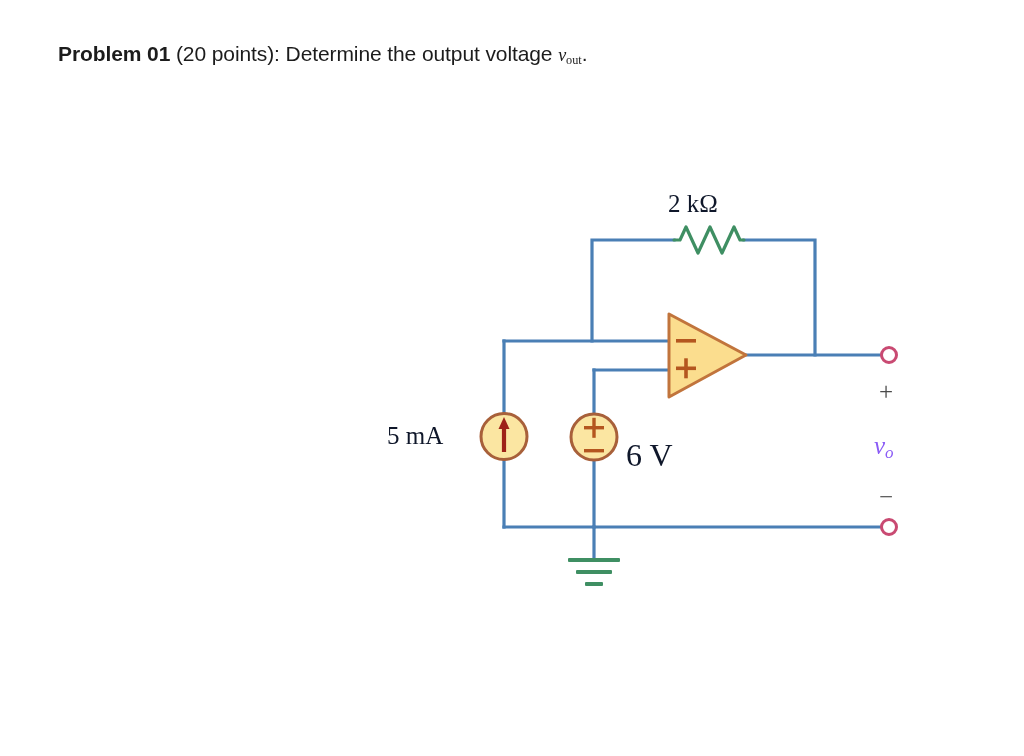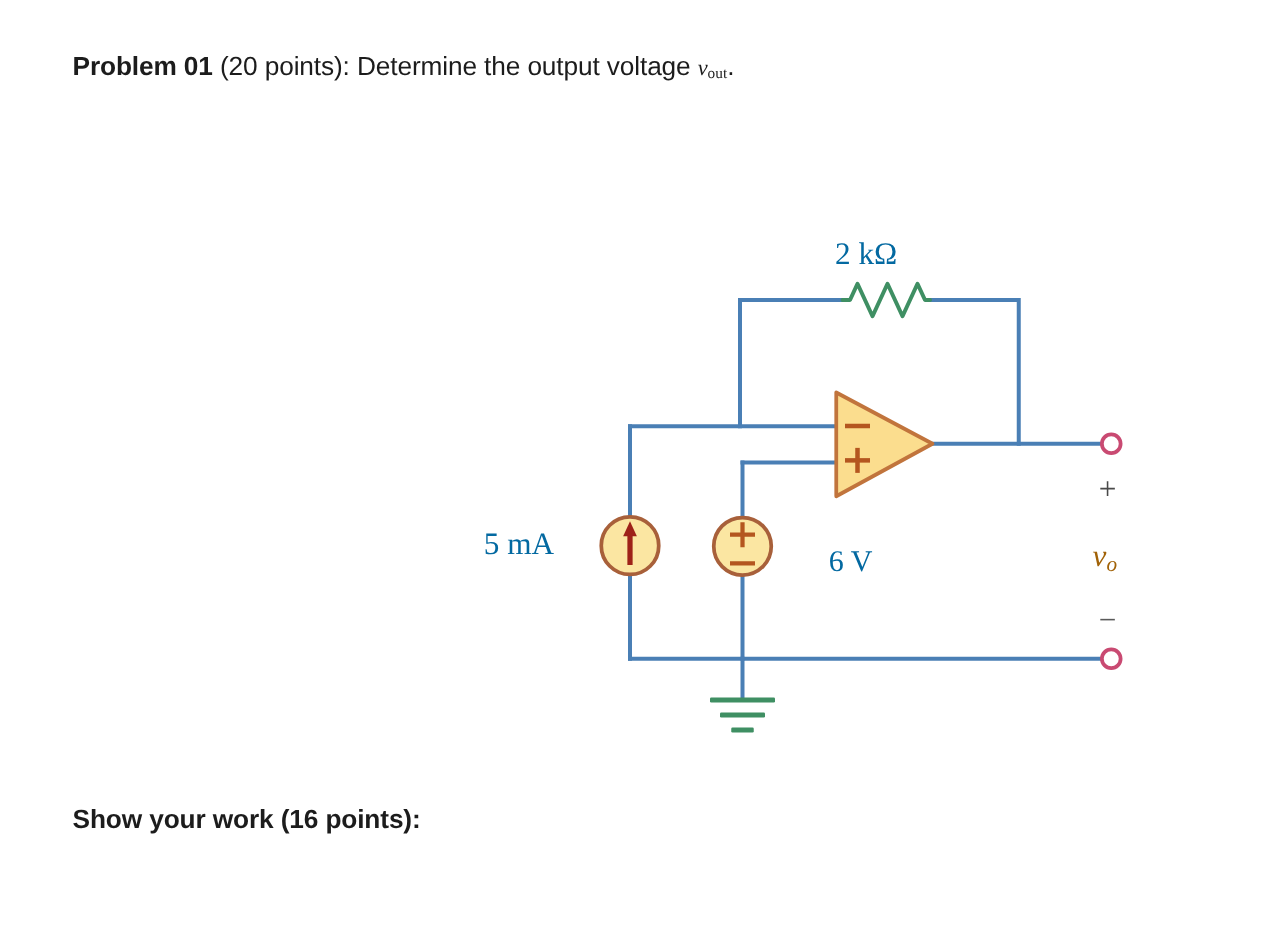--- a/index.html
+++ b/index.html
@@ -86,55 +86,55 @@
     width: 1024px;
     height: 756px;
     pointer-events: none;
   }
 
   
   .ckt-label {
     position: absolute;
     font-family: "Liberation Serif", serif;
     font-size: 25px;
-    color: #0369a1;
+    color: #0f172a;
     white-space: nowrap;
   }
   #resistor-value-label {
     left: 668px;
     top: 190px;
   }
   #current-source-value-label {
     left: 387px;
     top: 422px;
   }
   #voltage-source-value-label {
-    left: 663px;
+    left: 626px;
     top: 437px;
-    font-size: 24px;
+    font-size: 32px;
   }
   #terminal-plus-label {
     left: 879px;
     top: 378px;
     font-size: 25px;
     color: #4a4a4a;
   }
   #terminal-minus-label {
     left: 879px;
     top: 483px;
     font-size: 25px;
     color: #5a5a5a;
   }
   #output-voltage-label {
     left: 874px;
     top: 432px;
     font-family: "Liberation Serif", serif;
     font-style: italic;
     font-size: 25px;
-    color: #a16207;
+    color: #8b5cf6;
   }
 </style>
 </head>
 <body>
 
 <div class="page">
 
   <div class="prompt-line" id="problem-heading">
     <span class="bold">Problem 01</span><span>&nbsp;</span><span>(20 points):</span><span>&nbsp;</span><span>Determine the output voltage</span><span>&nbsp;</span><span class="mathvar small"><span>v</span><span class="sub">out</span></span><span>.</span>
   </div>
@@ -208,15 +208,14 @@
   <div class="ckt-label" id="current-source-value-label">5 mA</div>
 
   <div class="ckt-label" id="voltage-source-value-label">6 V</div>
 
   <div class="ckt-label" id="terminal-plus-label">+</div>
 
   <div class="ckt-label" id="output-voltage-label"><span>v</span><span class="sub" style="font-style:italic">o</span></div>
 
   <div class="ckt-label" id="terminal-minus-label">−</div>
 
-  <div class="prompt-line" id="show-work-line">Show your work (16 points):</div>
 
 </div>
 
 </body></html>

